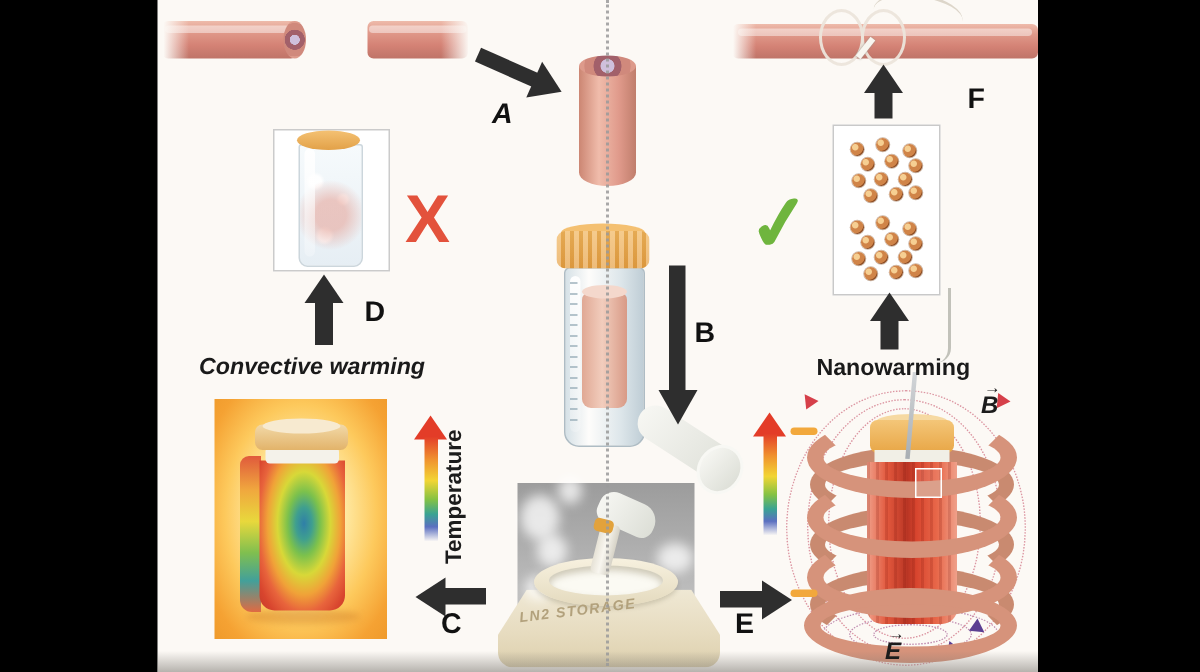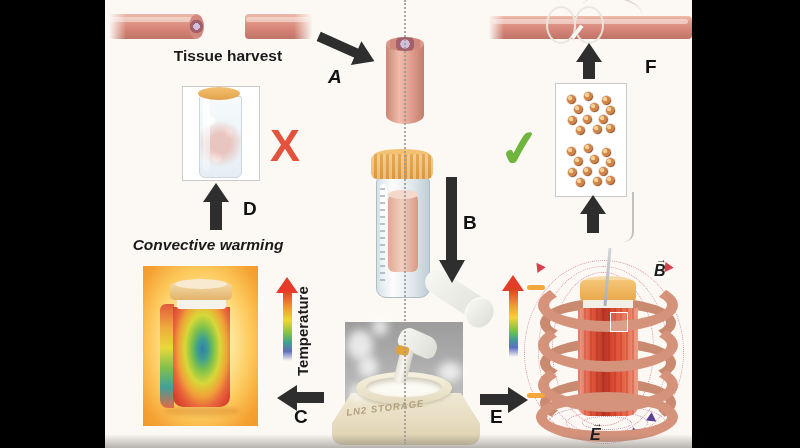--- a/index.html
+++ b/index.html
@@ -132,21 +132,20 @@
 
   <div class="abs vessel" style="left:108px;top:14px;width:90px;height:25px;">
       <span class="hl"></span>
     </div>
   <div class="abs lumen" style="left:189px;top:14px;width:15px;height:25px;"></div>
   <div class="abs fade-l" style="left:106px;top:12px;width:20px;height:30px;"></div>
   <div class="abs vessel" style="left:245px;top:14px;width:67px;height:25px;">
       <span class="hl"></span>
     </div>
   <div class="abs fade-r" style="left:294px;top:12px;width:22px;height:30px;"></div>
-  <div class="abs fig-label" style="left:148px;top:47px;width:160px;">Tissue harvest</div>
 
   <div class="abs arrow" style="left:316px;top:36px;width:62px;height:26px;transform:rotate(24deg);">
     <div class="shaft" style="left:0;top:8px;width:42px;height:10px;"></div>
     <div class="head-right" style="left:41px;top:0;"></div>
   </div>
   <div class="abs step-letter" style="left:328px;top:66px;font-style:italic;">A</div>
   <div class="abs" id="cyl"></div>
   <div class="abs lumen" id="cyl-top"></div>
 
   <div class="abs vessel" style="left:488px;top:16px;width:204px;height:23px;">
@@ -261,20 +260,21 @@
       <div class="particle" style="left: 37px; top: 26px;"></div>
       <div class="particle" style="left: 14px; top: 37px;"></div>
       <div class="particle" style="left: 31px; top: 36px;"></div>
       <div class="particle" style="left: 44px; top: 35px;"></div>
     </div>
   <div class="abs" id="nano-wire"></div>
   <div class="abs arrow" style="left:580px;top:195px;width:26px;height:38px;">
     <div class="head-up" style="left:0;top:0;"></div>
     <div class="shaft" style="left:7px;top:17px;width:12px;height:21px;"></div>
   </div>
+  <div class="abs fig-label" style="left:538px;top:237px;width:115px;">Nanowarming</div>
 
   <div class="abs arrow" style="left:502px;top:275px;width:22px;height:86px;">
     <div class="rb-head"></div>
     <div class="rb-body" style="height:68px;"></div>
   </div>
 
   <div class="abs field-ell" style="left:524px;top:260px;width:158px;height:182px;"></div>
   <div class="abs field-ell" style="left:538px;top:266px;width:128px;height:168px;"></div>
   <div class="abs field-ell" style="left:552px;top:272px;width:100px;height:152px;"></div>
   <div class="bfield-mark" style="left:534px;top:262px;transform:rotate(-35deg);"></div>

